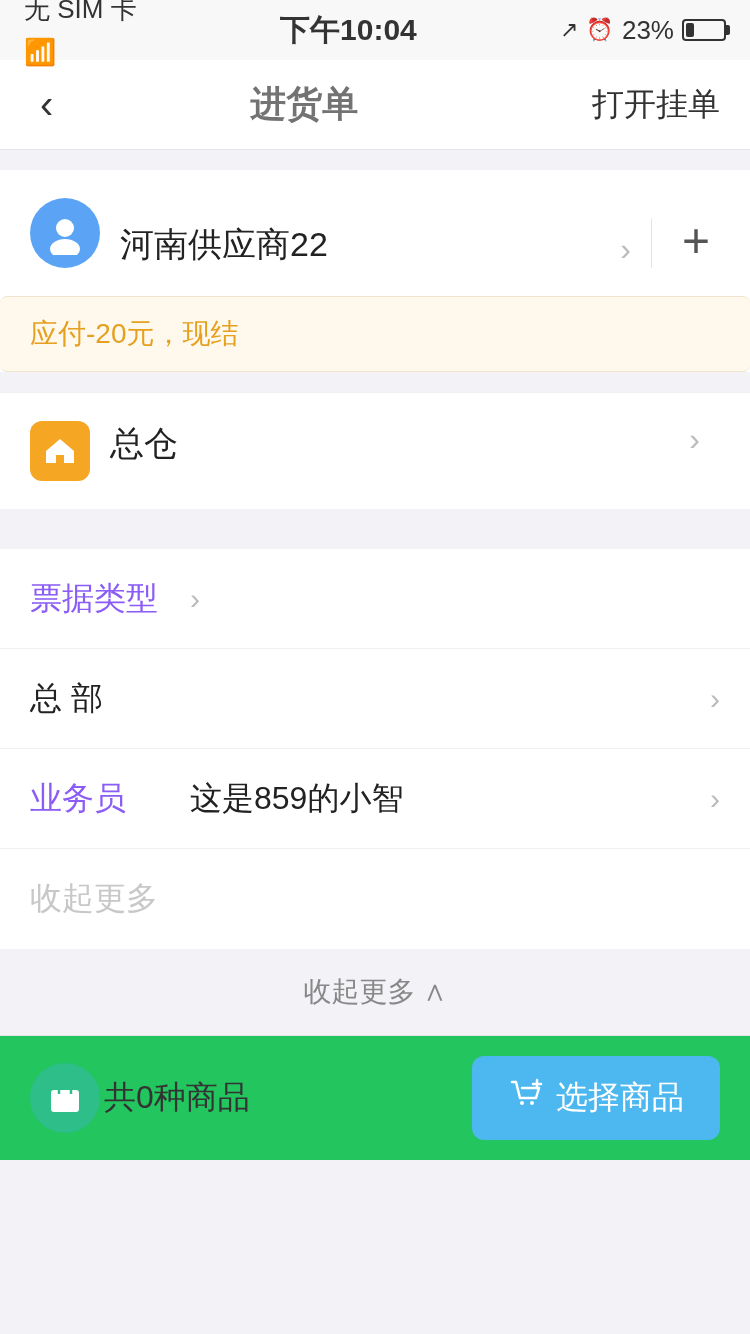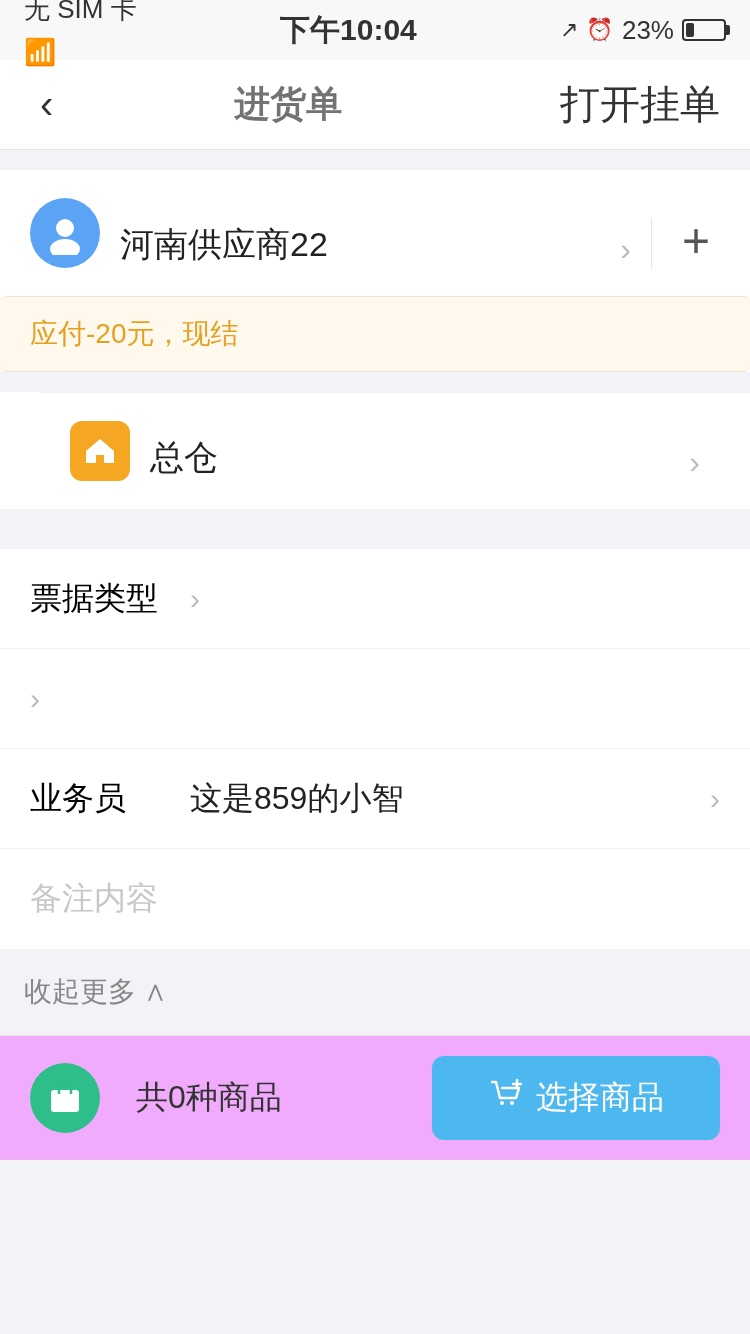--- a/index.html
+++ b/index.html
@@ -64,21 +64,21 @@
       color: #333;
       cursor: pointer;
       padding: 0 10px;
     }
     .nav-title {
       font-size: 36px;
       font-weight: 600;
       color: #737373;
     }
     .nav-action {
-      font-size: 40px;
+      font-size: 32px;
       color: #333;
       margin-left: 47px;
     }
 
     
     .section-gap {
       height: 20px;
       background: #f2f2f7;
     }
 
@@ -136,25 +136,24 @@
       font-size: 28px;
       color: #e6a020;
       border-top: 1px solid #f0e5cc;
       border-bottom: 1px solid #f0e5cc;
       border-radius: 7px;
     }
 
     
     .warehouse-row {
       display: flex;
-      align-items: flex-end;
+      align-items: flex-start;
       padding: 28px 30px;
       background: #fff;
       border-top: 1px solid #f2f2f2;
-      margin-left: 40px;
     }
     .warehouse-icon {
       width: 60px;
       height: 60px;
       border-radius: 12px;
       background: #f5a623;
       display: flex;
       align-items: center;
       justify-content: center;
       margin-right: 20px;
@@ -175,21 +174,21 @@
       display: flex;
       align-items: center;
       padding: 0 30px;
       height: 100px;
       border-bottom: 1px solid #f0f0f0;
       background: #fff;
     }
     .form-row:last-child { border-bottom: none; }
     .form-label {
       font-size: 32px;
-      color: #000000;
+      color: #8b5cf6;
       width: 160px;
       flex-shrink: 0;
     }
     .form-value {
       flex: 1;
       font-size: 32px;
       color: #222;
     }
     .form-value.placeholder {
       color: #c8c8c8;
@@ -197,57 +196,58 @@
     .form-chevron {
       color: #bbb;
       font-size: 30px;
     }
 
     
     .collapse-row {
       background: #f2f2f7;
       display: flex;
       align-items: center;
+      justify-content: center;
       padding: 24px;
       gap: 10px;
     }
     .collapse-text {
       font-size: 28px;
       color: #888;
     }
 
     
     .bottom-bar {
-      background: #f0abfc;
+      background: #22c55e;
       display: flex;
       align-items: center;
       padding: 20px 30px;
       border-top: 1px solid #e5e5e5;
-      gap: 36px;
+      gap: 4px;
     }
     .product-icon {
       width: 70px;
       height: 70px;
       border-radius: 50%;
       background: #2dbe8a;
       display: flex;
       align-items: center;
       justify-content: center;
       flex-shrink: 0;
     }
     .product-count {
       flex: 1;
       font-size: 32px;
       color: #333;
     }
     .select-btn {
       background: #4db8ef;
       color: #fff;
       border-radius: 12px;
-      padding: 20px 56px;
+      padding: 20px 36px;
       font-size: 32px;
       display: flex;
       align-items: center;
       gap: 12px;
       cursor: pointer;
       margin-left: 16px;
     }
     .select-btn-icon {
       font-size: 32px;
     }
@@ -322,31 +322,32 @@
 <div class="section-gap"></div>
 
 <div class="form-section">
 
   <div class="form-row">
     <span class="form-label">票据类型</span>
     <span class="form-chevron">›</span>
   </div>
 
   <div class="form-row">
+    <span class="form-value">总 部</span>
     <span class="form-chevron">›</span>
   </div>
 
   <div class="form-row">
     <span class="form-label">业务员</span>
     <span class="form-value">这是859的小智</span>
     <span class="form-chevron">›</span>
   </div>
 
   <div class="form-row">
-    <span class="form-value placeholder">备注内容</span>
+    <span class="form-value placeholder">收起更多</span>
   </div>
 </div>
 
 <div class="collapse-row">
   <span class="collapse-text">收起更多 ∧</span>
 </div>
 
 <div class="bottom-bar">
   <div class="product-icon">
     <svg width="40" height="40" viewBox="0 0 40 40" fill="none" xmlns="http://www.w3.org/2000/svg">

